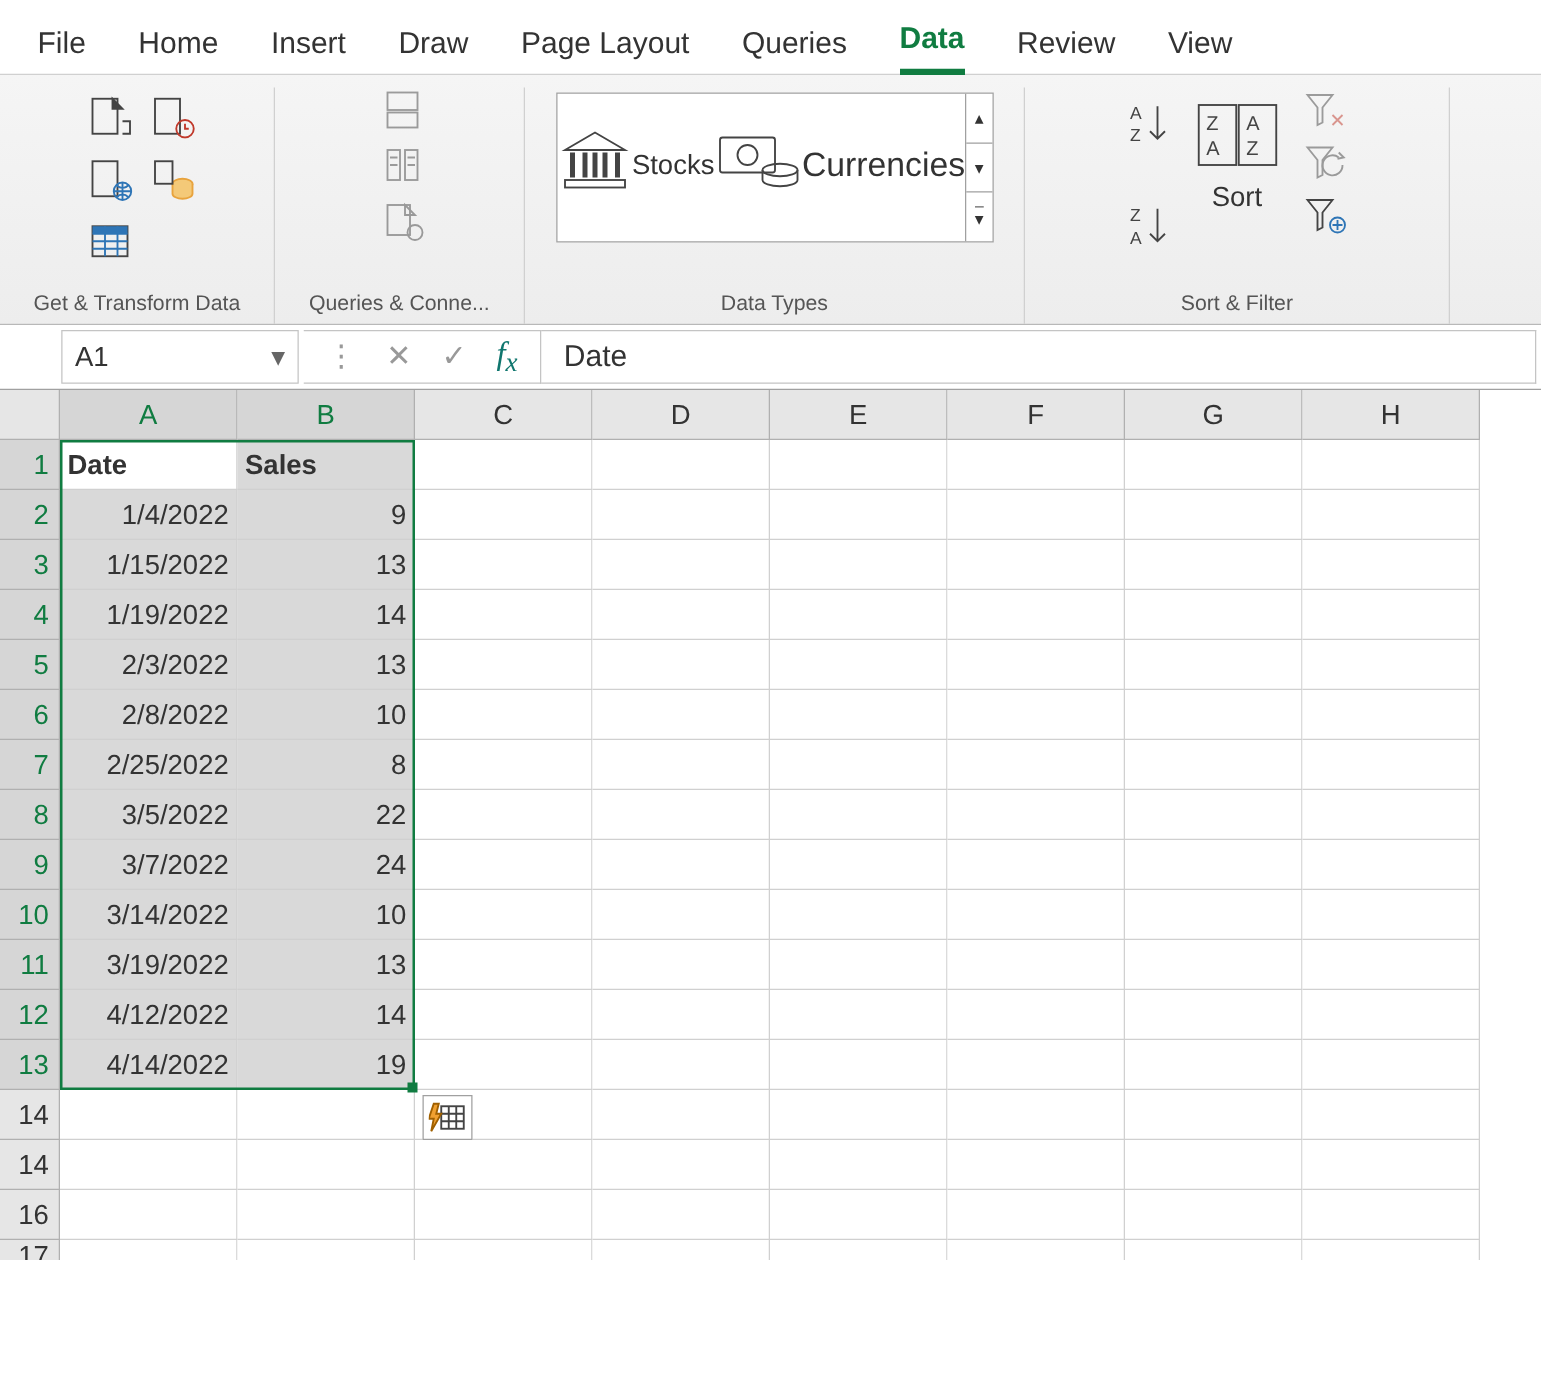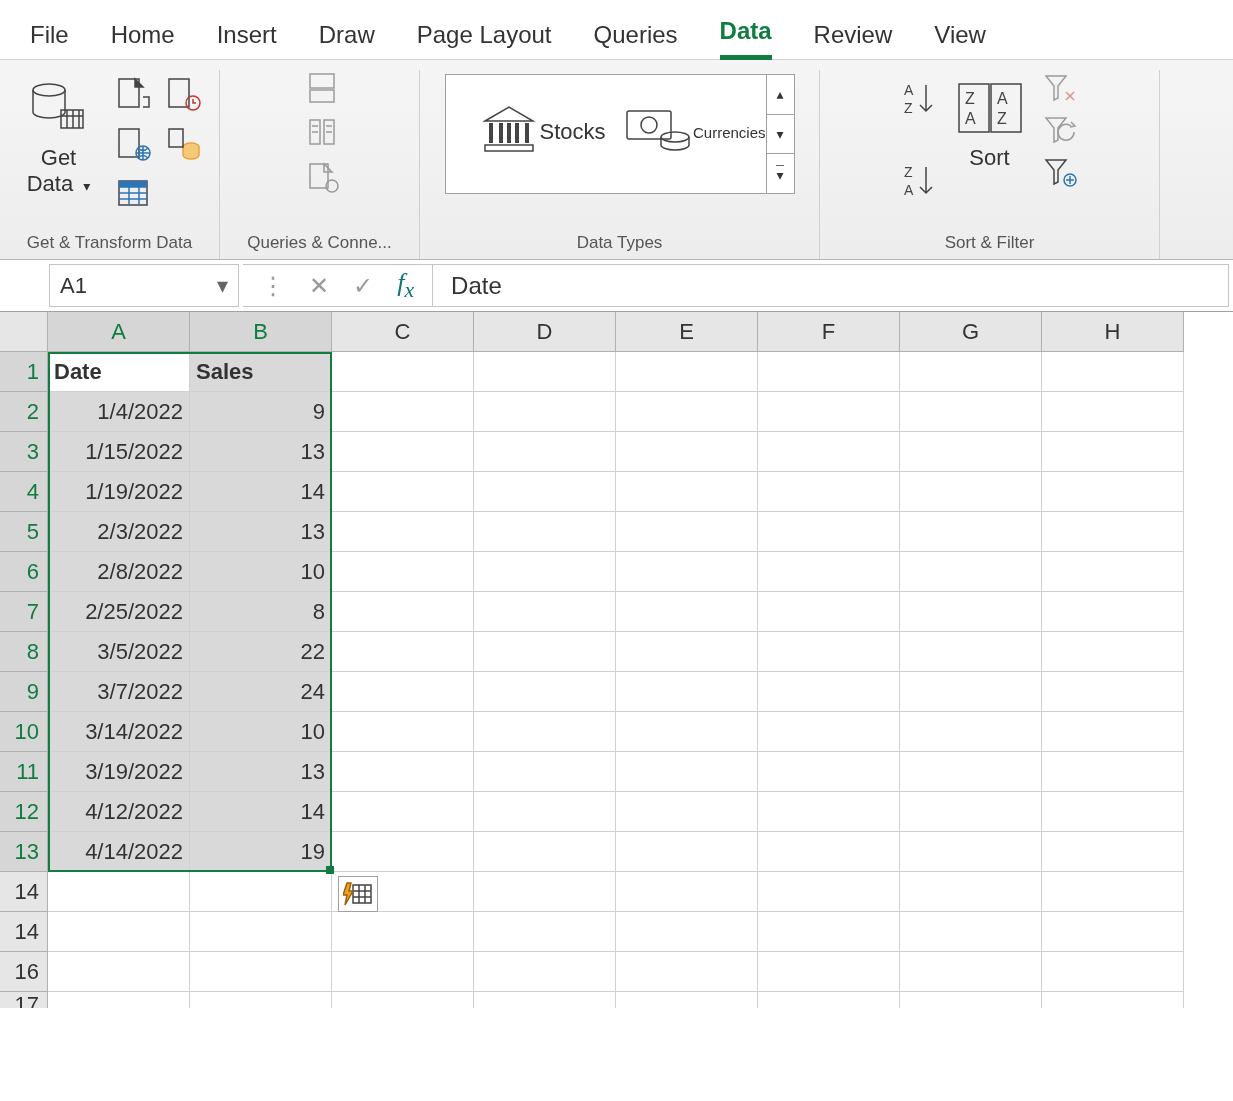--- a/index.html
+++ b/index.html
@@ -76,31 +76,20 @@
   <div class="tab">Queries</div>
   <div class="tab active">Data</div>
   <div class="tab">Review</div>
   <div class="tab">View</div>
 </div>
 
 <div class="ribbon">
 
   <div class="group" style="width:220px">
     <div class="group-body">
-      <div class="big-btn">
-        <div class="icon-slot">
-          <svg width="64" height="64" viewBox="0 0 64 64">
-            <ellipse cx="22" cy="14" rx="16" ry="6"></ellipse>
-              <path d="M6 14 v22 a16 6 0 0 0 32 0 v-22"></path>
-            <rect x="34" y="34" width="22" height="18"></rect>
-              <path d="M34 40 h22 M40 34 v18 M46 34 v18 M52 34 v18"></path>
-          </svg>
-        </div>
-        <span>Get<br>Data <span class="dropdown-caret">▾</span></span>
-      </div>
       <div class="small-grid" style="margin-left:6px">
         <div class="small-btn">
             <svg width="36" height="36" viewBox="0 0 36 36">
               <rect x="4" y="4" width="20" height="28"></rect>
               <path d="M20 4 l8 8 h-8 z" fill="#444"></path>
               <path d="M28 22 h6 v10 h-6"></path>
             </svg>
           </div>
         <div class="small-btn">
             <svg width="36" height="36" viewBox="0 0 36 36">
@@ -178,21 +167,21 @@
         </div>
         <div class="gallery-item">
           <span>
             <svg width="70" height="50" viewBox="0 0 70 50">
                 <rect x="4" y="8" width="44" height="28" rx="2"></rect>
                 <circle cx="26" cy="22" r="8"></circle>
                 <ellipse cx="52" cy="34" rx="14" ry="5"></ellipse>
                 <path d="M38 34 v8 a14 5 0 0 0 28 0 v-8"></path>
               </svg>
           </span>
-          <span style="font-size:15px;margin-top:6px">Currencies</span>
+          <span style="font-size:27px;margin-top:6px">Currencies</span>
         </div>
         <div class="gallery-nav">
           <div>▴</div>
           <div>▾</div>
           <div>
               <span style="border-top:1px solid #666;padding-top:1px">▾</span>
             </div>
         </div>
       </div>
     </div>

